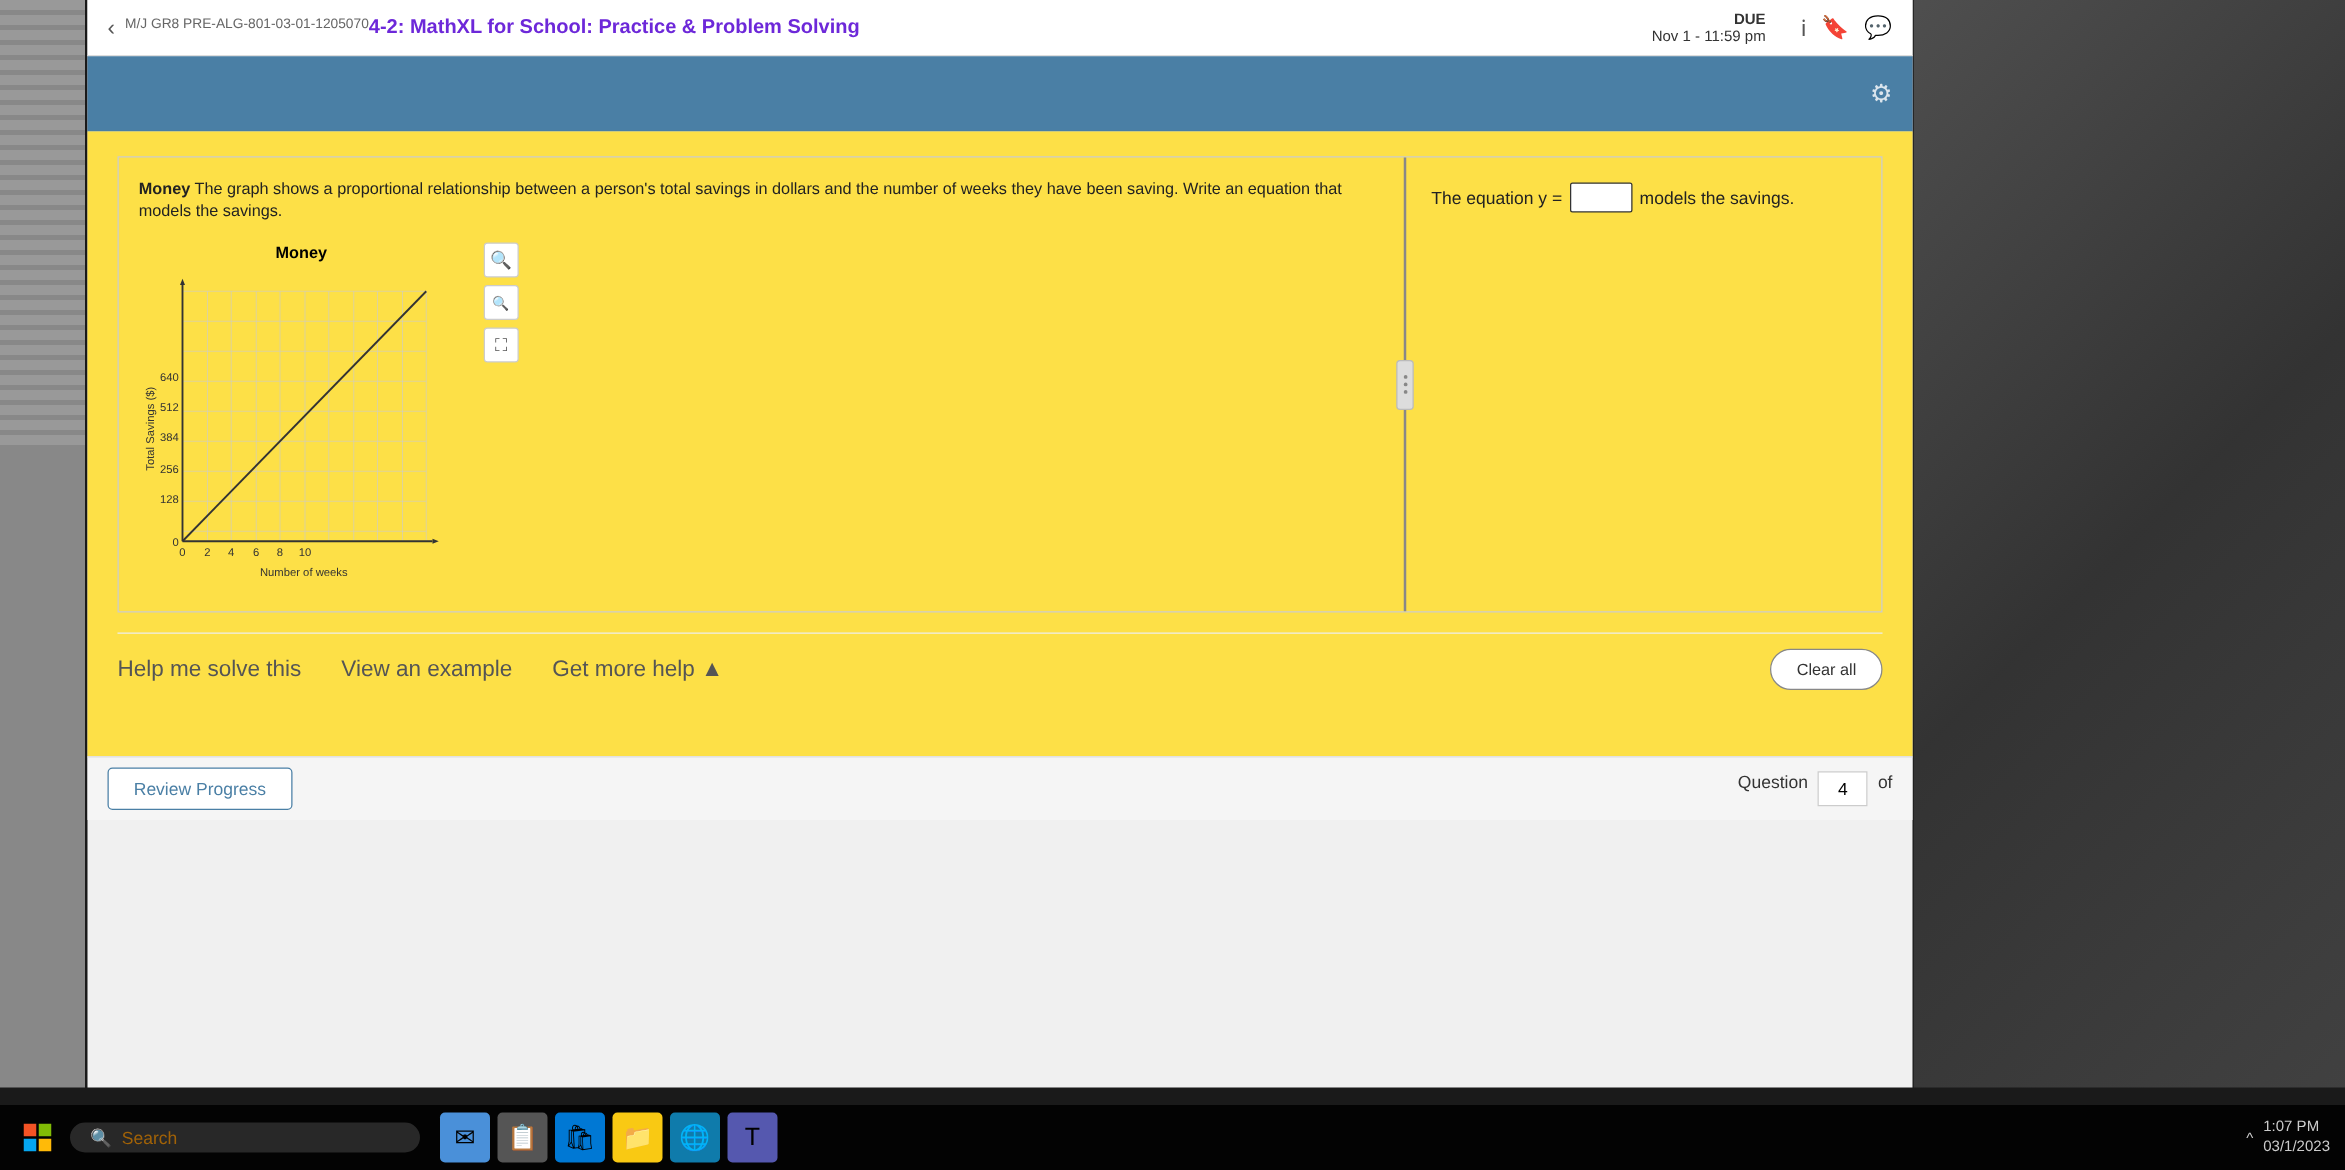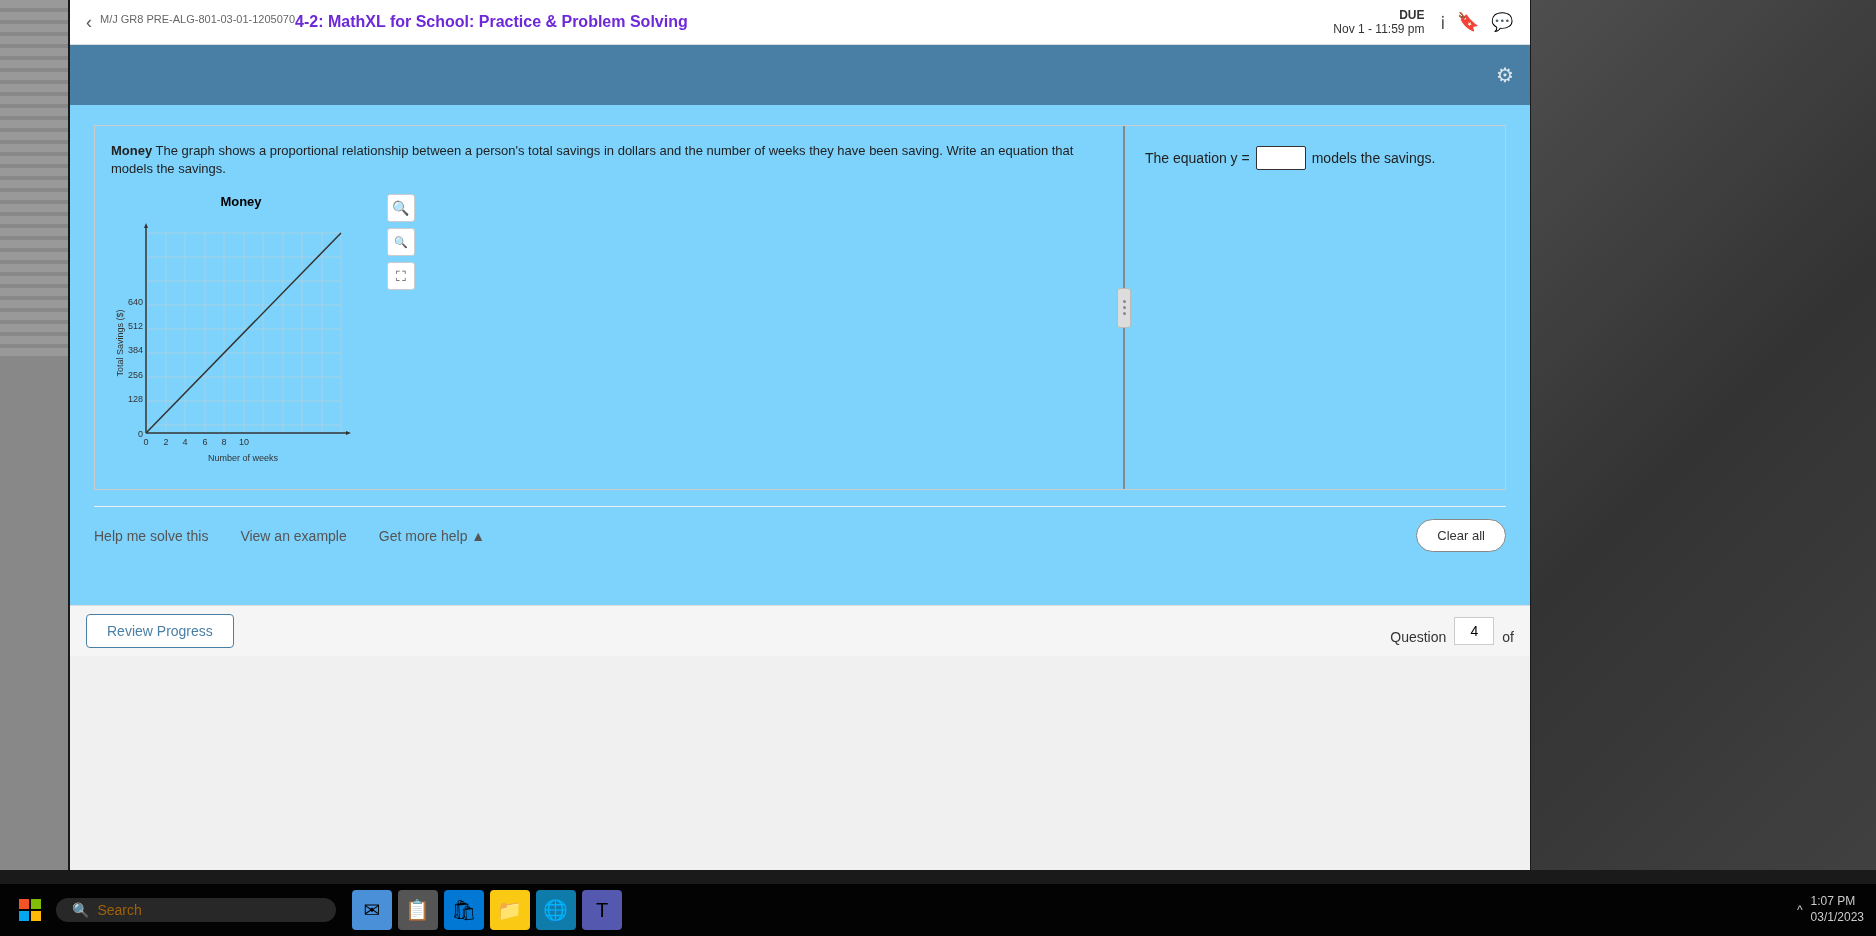--- a/index.html
+++ b/index.html
@@ -55,21 +55,21 @@
 
     .breadcrumb-title {
       font-size: 16px;
       font-weight: bold;
       color: #6d28d9;
     }
 
     .due-area {
       display: flex;
       align-items: center;
-      gap: 16px;
+      gap: 28px;
     }
 
     .due-text {
       text-align: right;
       font-size: 12px;
       color: #333;
     }
 
     .due-label { font-weight: bold; }
 
@@ -97,21 +97,21 @@
       right: 16px;
       top: 50%;
       transform: translateY(-50%);
       font-size: 20px;
       color: rgba(255,255,255,0.8);
       cursor: pointer;
     }
 
     
     .main-content {
-      background: #7dd3fc;
+      background: #fde047;
       padding: 20px 24px;
       min-height: 500px;
       display: flex;
       flex-direction: column;
       gap: 16px;
     }
 
     
     .problem-area {
       display: flex;
@@ -227,21 +227,21 @@
     
     .action-bar {
       display: flex;
       align-items: center;
       gap: 32px;
       padding: 12px 0;
       border-top: 1px solid #eee;
     }
 
     .action-link {
-      font-size: 14px;
+      font-size: 18px;
       color: #555;
       cursor: pointer;
       text-decoration: none;
       font-weight: 500;
     }
 
     .clear-all-btn {
       margin-left: auto;
       padding: 8px 20px;
       border: 1px solid #888;
@@ -267,21 +267,21 @@
       border: 1px solid #4a7fa5;
       border-radius: 4px;
       background: #fff;
       color: #4a7fa5;
       font-size: 14px;
       cursor: pointer;
     }
 
     .question-nav {
       display: flex;
-      align-items: flex-end;
+      align-items: flex-start;
       gap: 8px;
       font-size: 14px;
       color: #333;
     }
 
     .question-number-input {
       width: 40px;
       height: 28px;
       border: 1px solid #ccc;
       text-align: center;

